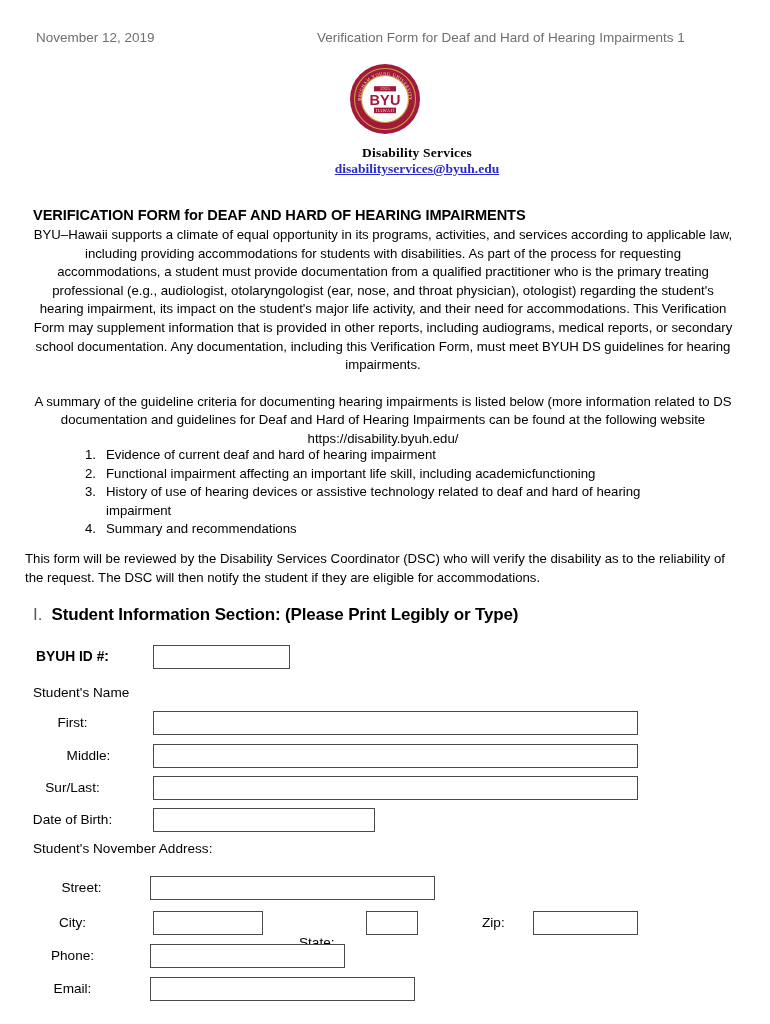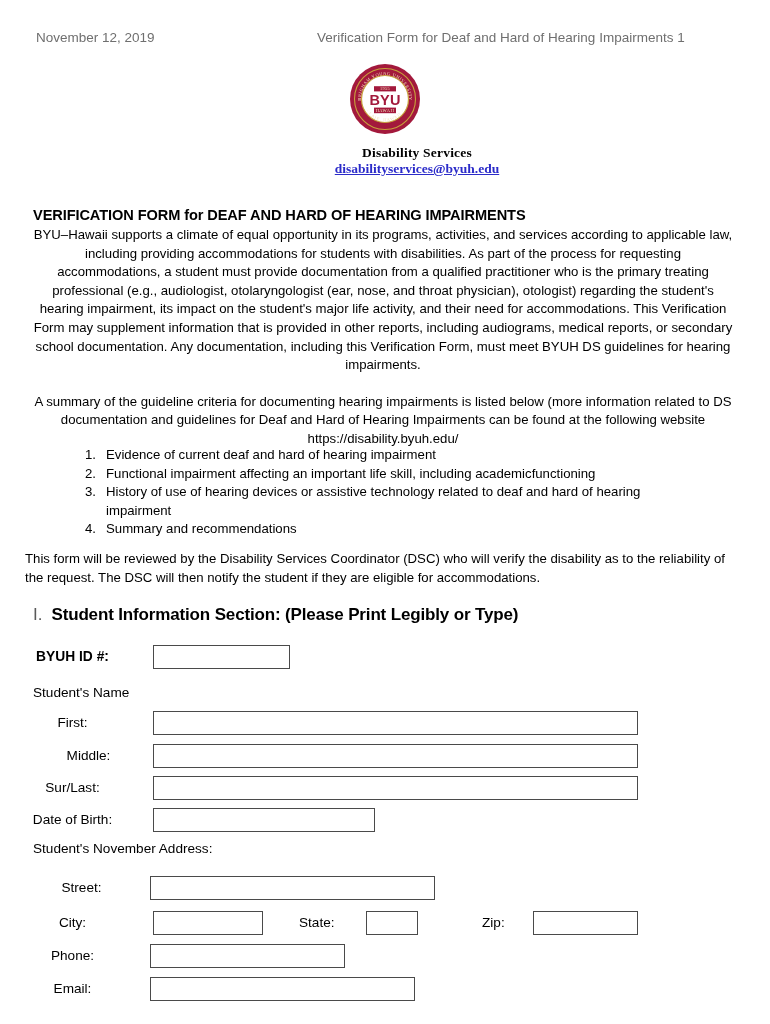--- a/index.html
+++ b/index.html
@@ -318,21 +318,21 @@
     <span class="f-standalone" style="left:33px; top:840px;">Student's November Address:</span>
 
     <div class="f-row" style="left:0; top:875px; width:770px;">
       <span class="f-label" style="left:0; width:145px;margin-left:9px;">Street:</span>
       <span class="f-box" style="left:150px; top:1px; width:285px;"></span>
     </div>
 
     <div class="f-row" style="left:0; top:910px; width:770px;">
       <span class="f-label" style="left:0; width:145px;">City:</span>
       <span class="f-box" style="left:153px; top:1px; width:110px;"></span>
-      <span class="f-label left" style="left:299px; width:60px;">State:</span>
+      <span class="f-label left" style="left:299px; width:60px;margin-top:20px;">State:</span>
       <span class="f-box" style="left:366px; top:1px; width:52px;"></span>
       <span class="f-label left" style="left:482px; width:40px;">Zip:</span>
       <span class="f-box" style="left:533px; top:1px; width:105px;"></span>
     </div>
 
     <div class="f-row" style="left:0; top:943px; width:770px;">
       <span class="f-label" style="left:0; width:145px;">Phone:</span>
       <span class="f-box" style="left:150px; top:1px; width:195px;"></span>
     </div>
 

